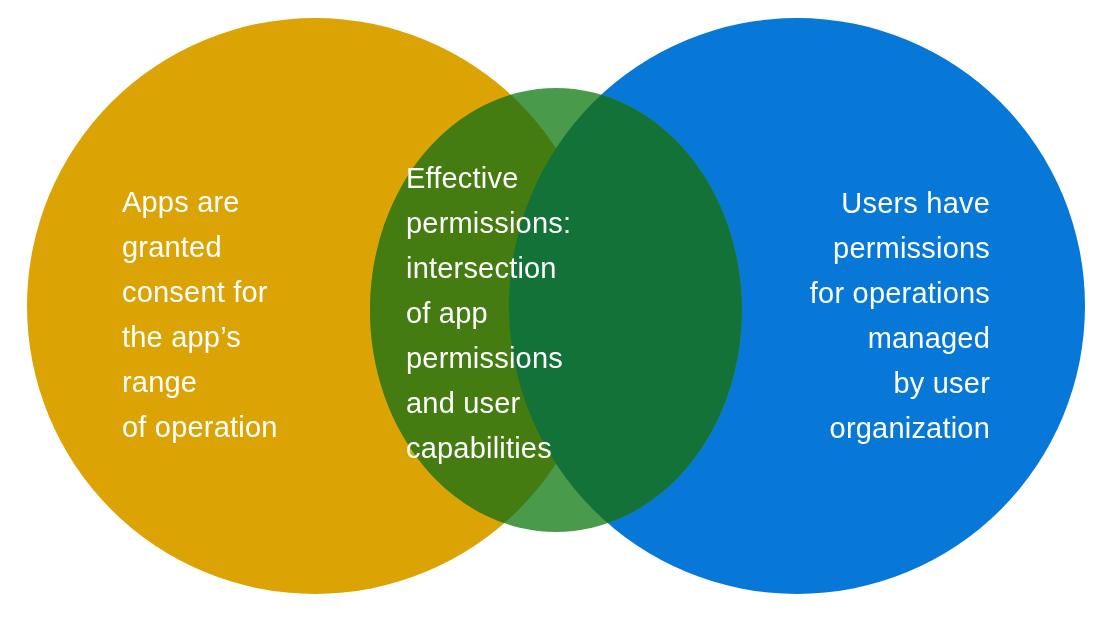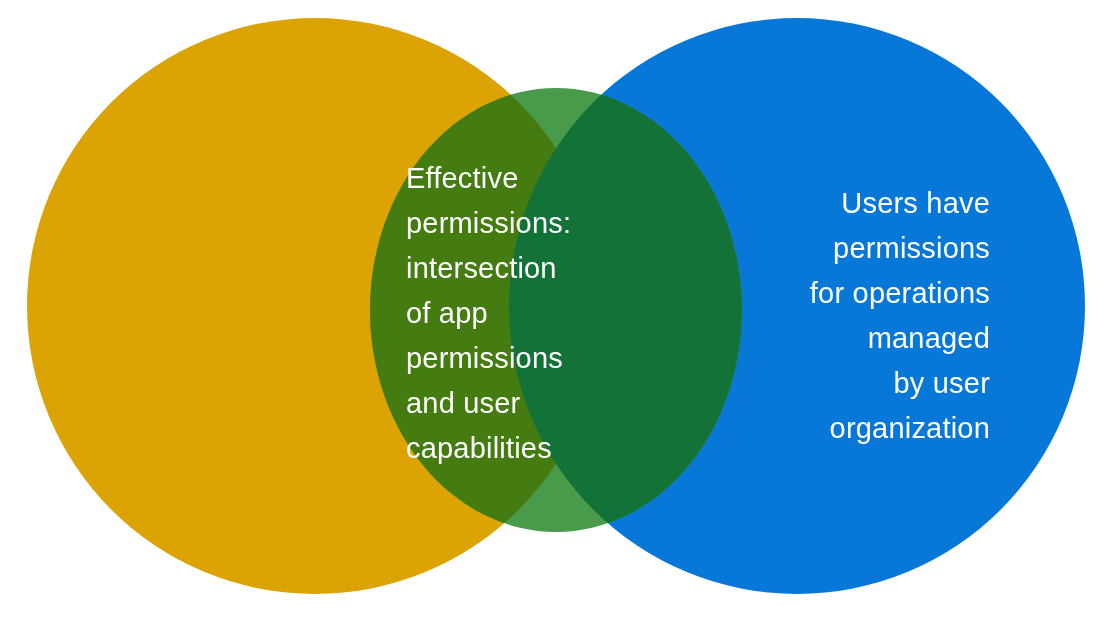--- a/index.html
+++ b/index.html
@@ -64,20 +64,26 @@
 
     <circle cx="797" cy="306" r="288" fill="#0778D7"></circle>
 
     <ellipse cx="556" cy="310" rx="186" ry="222" fill="#4A9A4C"></ellipse>
 
     <ellipse cx="556" cy="310" rx="186" ry="222" clip-path="url(#clip-apps-circle)" fill="#447C12"></ellipse>
 
     <ellipse cx="556" cy="310" rx="186" ry="222" clip-path="url(#clip-users-circle)" fill="#137238"></ellipse>
   </svg>
 
+  <div class="venn-label label-left">Apps are
+granted
+consent for
+the app’s
+range
+of operation</div>
 
   <div class="venn-label label-center">Effective
 permissions:
 intersection
 of app
 permissions
 and user
 capabilities</div>
 
   <div class="venn-label label-right">Users have

